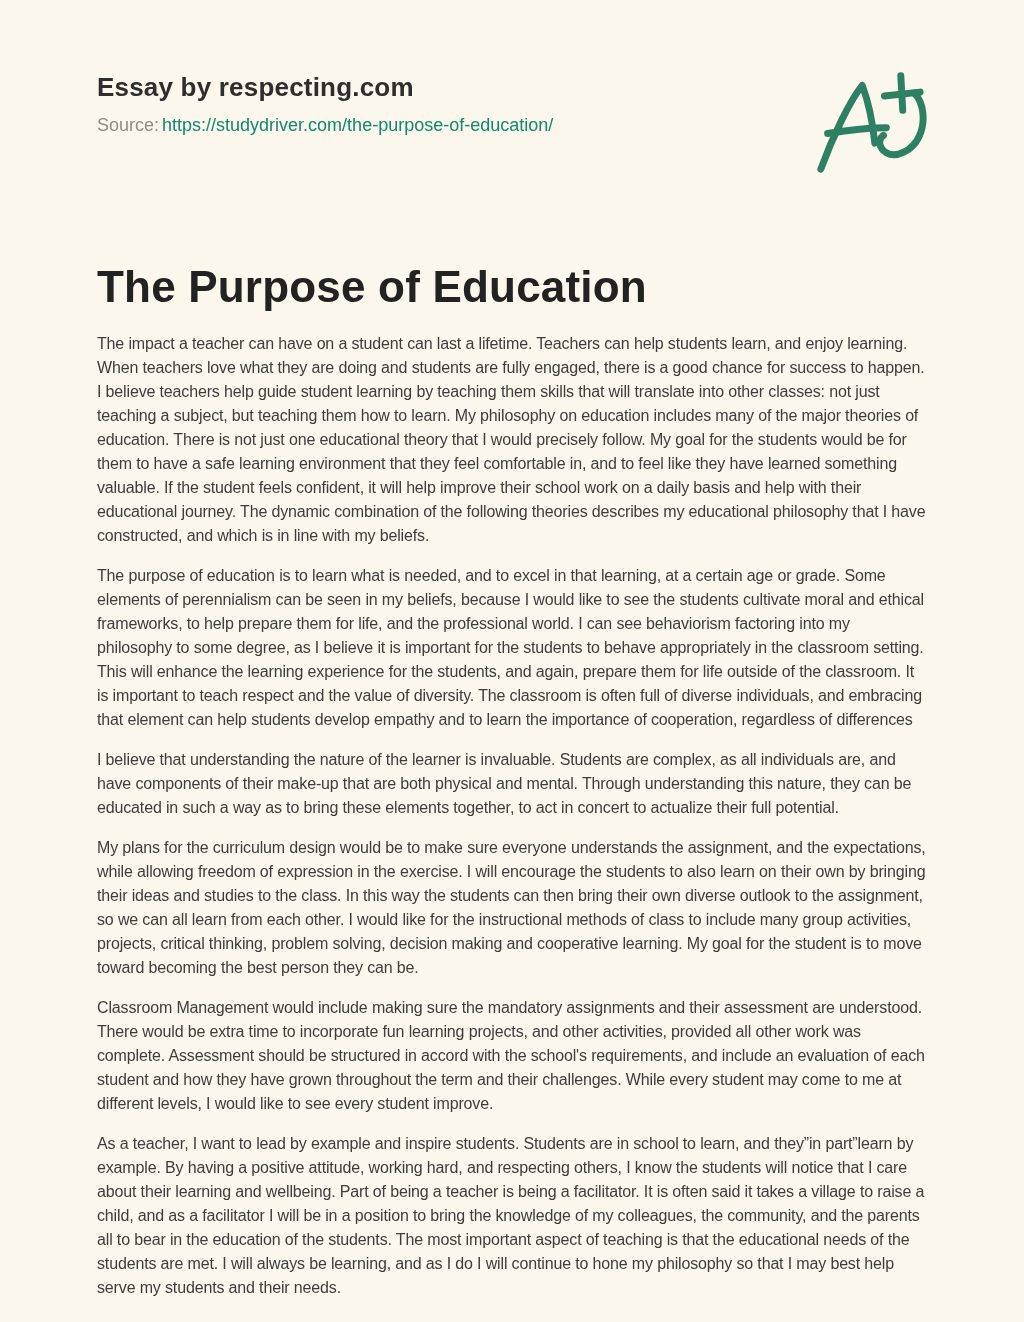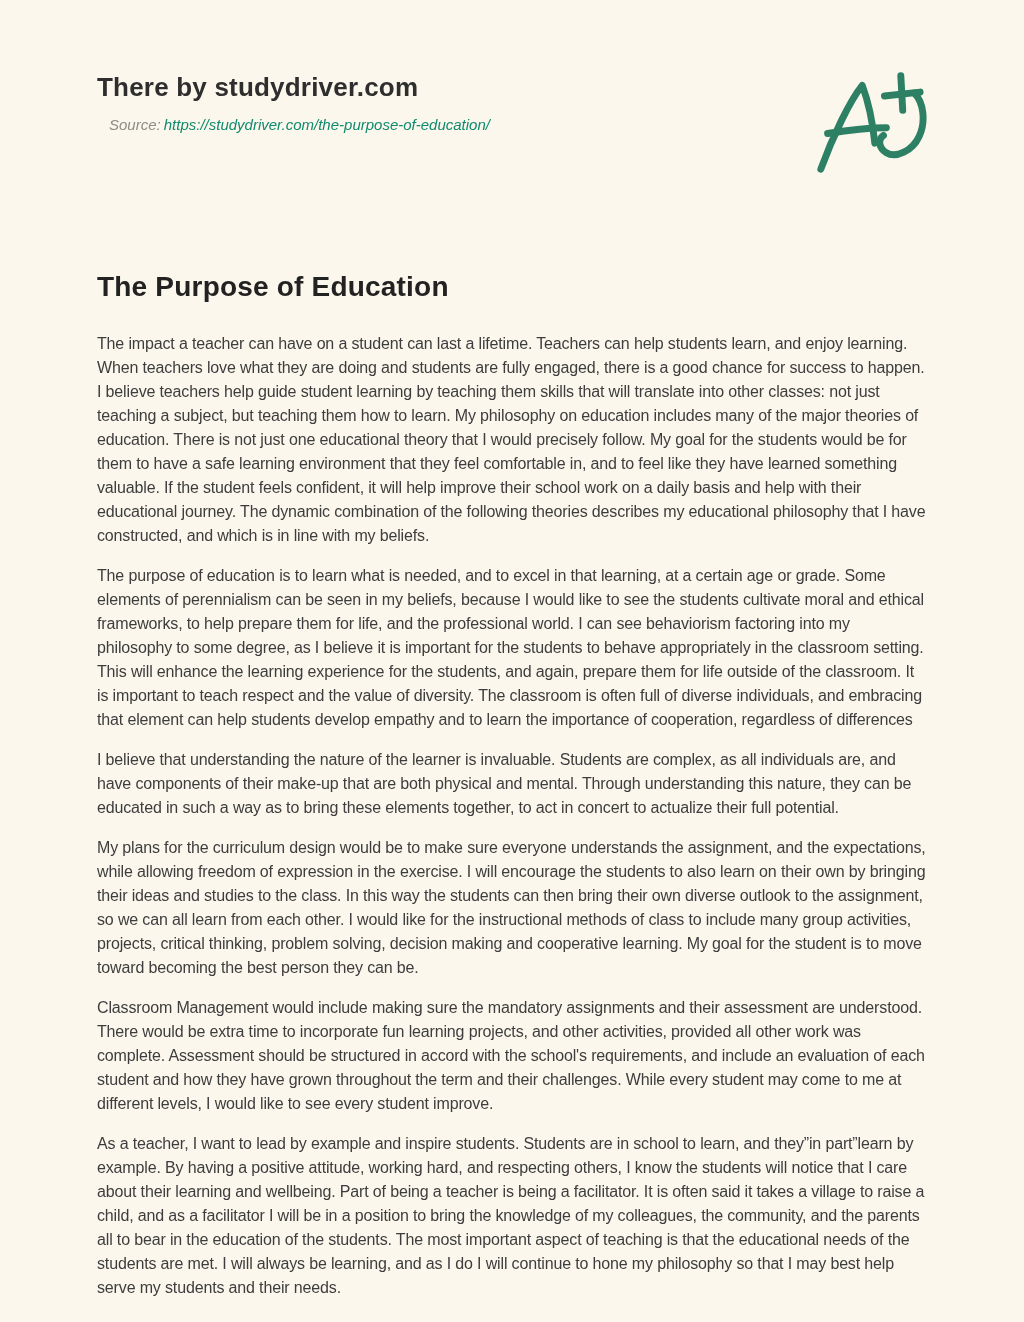--- a/index.html
+++ b/index.html
@@ -31,40 +31,39 @@
   }
   .header h1 {
     margin: 0;
     font-size: 26px;
     line-height: 31px;
     font-weight: bold;
     color: var(--heading);
     letter-spacing: 0.2px;
   }
   .source {
-    margin: 13px 12px 0;
-    font-size: 15px;
+    margin: 13px 0 0;
+    font-size: 18px;
     line-height: 18px;
     color: var(--muted);
-    font-style: italic;
   }
   .source a {
     color: var(--link);
     text-decoration: none;
     margin-left: 3px;
     cursor: pointer;
   }
   .logo {
     flex: 0 0 auto;
     margin-top: -4px;
   }
   .logo svg { display: block; }
   .essay-title {
     margin: 94px 0 0;
-    font-size: 28px;
+    font-size: 44px;
     line-height: 37px;
     font-weight: bold;
     color: #222222;
     letter-spacing: 0.2px;
   }
   .article-body {
     margin-top: 27px;
     font-size: 16px;
     line-height: 24px;
     letter-spacing: -0.15px;
@@ -74,21 +73,21 @@
     margin: 16px 0 16px 0;
   }
 </style>
 </head>
 <body>
 
 <div class="page">
 
   <header class="header">
     <div class="header-text">
-      <h1>There by studydriver.com</h1>
+      <h1>Essay by respecting.com</h1>
       <p class="source">
         <span>Source:</span><a href="#">https://studydriver.com/the-purpose-of-education/</a>
       </p>
     </div>
     <div class="logo">
       <svg width="116" height="106" viewBox="0 0 120 110" fill="none" stroke="#2e8065" stroke-width="7.2" stroke-linecap="round" stroke-linejoin="round" xmlns="http://www.w3.org/2000/svg">
 
         <path d="M 10 105 C 22 72, 40 34, 53 18 C 59 34, 64 58, 66 78"></path>
         <path d="M 17 68 C 35 65, 58 62, 78 62"></path>
 

